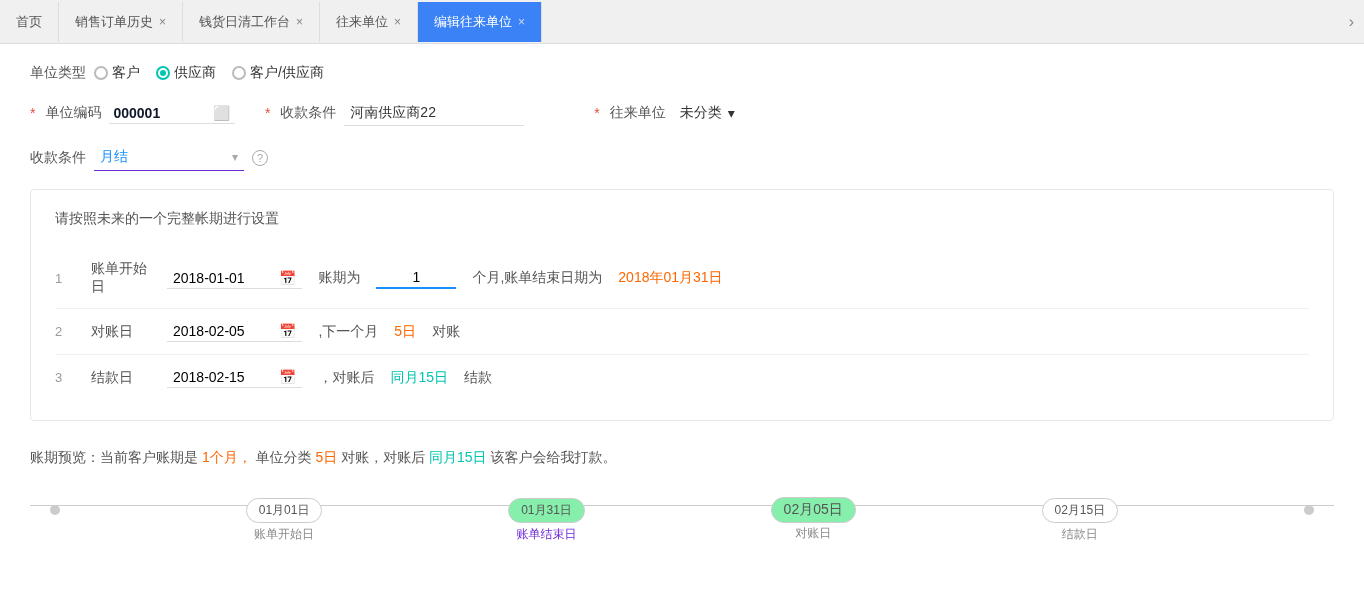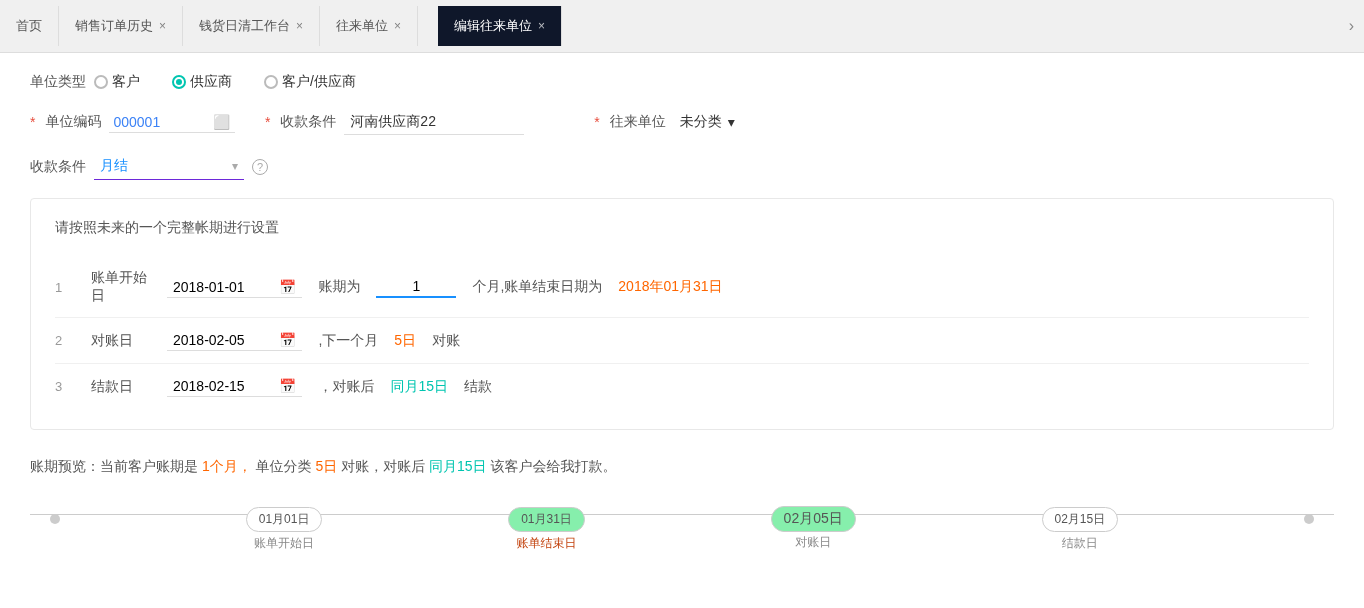--- a/index.html
+++ b/index.html
@@ -4,39 +4,38 @@
   <style>
     * { box-sizing: border-box; margin: 0; padding: 0; }
     body { font-family: 'Microsoft YaHei', Arial, sans-serif; font-size: 14px; background: #f5f5f5; color: #333; }
 
     
     .tab-bar {
       display: flex;
       align-items: center;
       background: #f0f0f0;
       border-bottom: 1px solid #ddd;
-      height: 53px;
+      height: 44px;
       padding: 0;
     }
     .tab {
       display: flex;
       align-items: center;
       padding: 0 16px;
       height: 40px;
       cursor: pointer;
       font-size: 13px;
       color: #555;
       border-right: 1px solid #ddd;
       white-space: nowrap;
       gap: 6px;
     }
     .tab.active {
-      background: #0f172a;
+      background: #3b82f6;
       color: #fff;
-      margin-left: 20px;
     }
     .tab .close-btn {
       font-size: 12px;
       color: inherit;
       opacity: 0.7;
       cursor: pointer;
     }
     .tab.active .close-btn { color: #fff; }
     .tab-more {
       margin-left: auto;
@@ -67,21 +66,21 @@
     }
     .form-field label {
       color: #555;
       white-space: nowrap;
     }
     .required-star { color: #e74c3c; margin-right: 2px; }
 
     
     .radio-group {
       display: flex;
-      gap: 32px;
+      gap: 16px;
     }
     .radio-item {
       display: flex;
       align-items: center;
       gap: 4px;
       cursor: pointer;
     }
     .radio-circle {
       width: 14px;
       height: 14px;
@@ -297,21 +296,21 @@
         </div>
       </div>
     </div>
   </div>
 
   <div class="form-row">
     <div class="form-field">
       <span class="required-star">*</span>
       <label>单位编码</label>
       <div class="input-with-icon">
-        <input type="text" style="width: 90px; color: #3b82f6;" value="000001">
+        <input type="text" style="width: 90px; color: #0f172a; font-weight: bold;" value="000001">
         <span class="icon-btn">⬜</span>
       </div>
     </div>
     <div class="form-field">
       <span class="required-star">*</span>
       <label>收款条件</label>
       <input type="text" class="input-field" style="width: 180px;" value="河南供应商22">
     </div>
     <div class="form-field" style="margin-left:40px;">
       <span class="required-star">*</span>
@@ -398,21 +397,21 @@
           <div style="border:1px solid #ccc;border-radius:20px;padding:3px 12px;font-size:12px;color:#555;background:#fff;">
             <span>01月01日</span>
           </div>
           <span style="position:absolute;top:28px;font-size:12px;color:#888;white-space:nowrap;">账单开始日</span>
         </div>
 
         <div style="display:flex;flex-direction:column;align-items:center;position:relative;">
           <div style="border:1px solid #ccc;border-radius:20px;padding:3px 12px;font-size:12px;color:#555;background:#86efac;">
             <span>01月31日</span>
           </div>
-          <span style="position:absolute;top:28px;font-size:12px;color:#c2410c;white-space:nowrap;">账单结束日</span>
+          <span style="position:absolute;top:28px;font-size:12px;color:#6d28d9;white-space:nowrap;">账单结束日</span>
         </div>
 
         <div style="display:flex;flex-direction:column;align-items:center;position:relative;">
           <div style="border:1px solid #ccc;border-radius:20px;padding:3px 12px;font-size:14px;color:#555;background:#86efac;">
             <span>02月05日</span>
           </div>
           <span style="position:absolute;top:28px;font-size:12px;color:#888;white-space:nowrap;">对账日</span>
         </div>
 
         <div style="display:flex;flex-direction:column;align-items:center;position:relative;">

